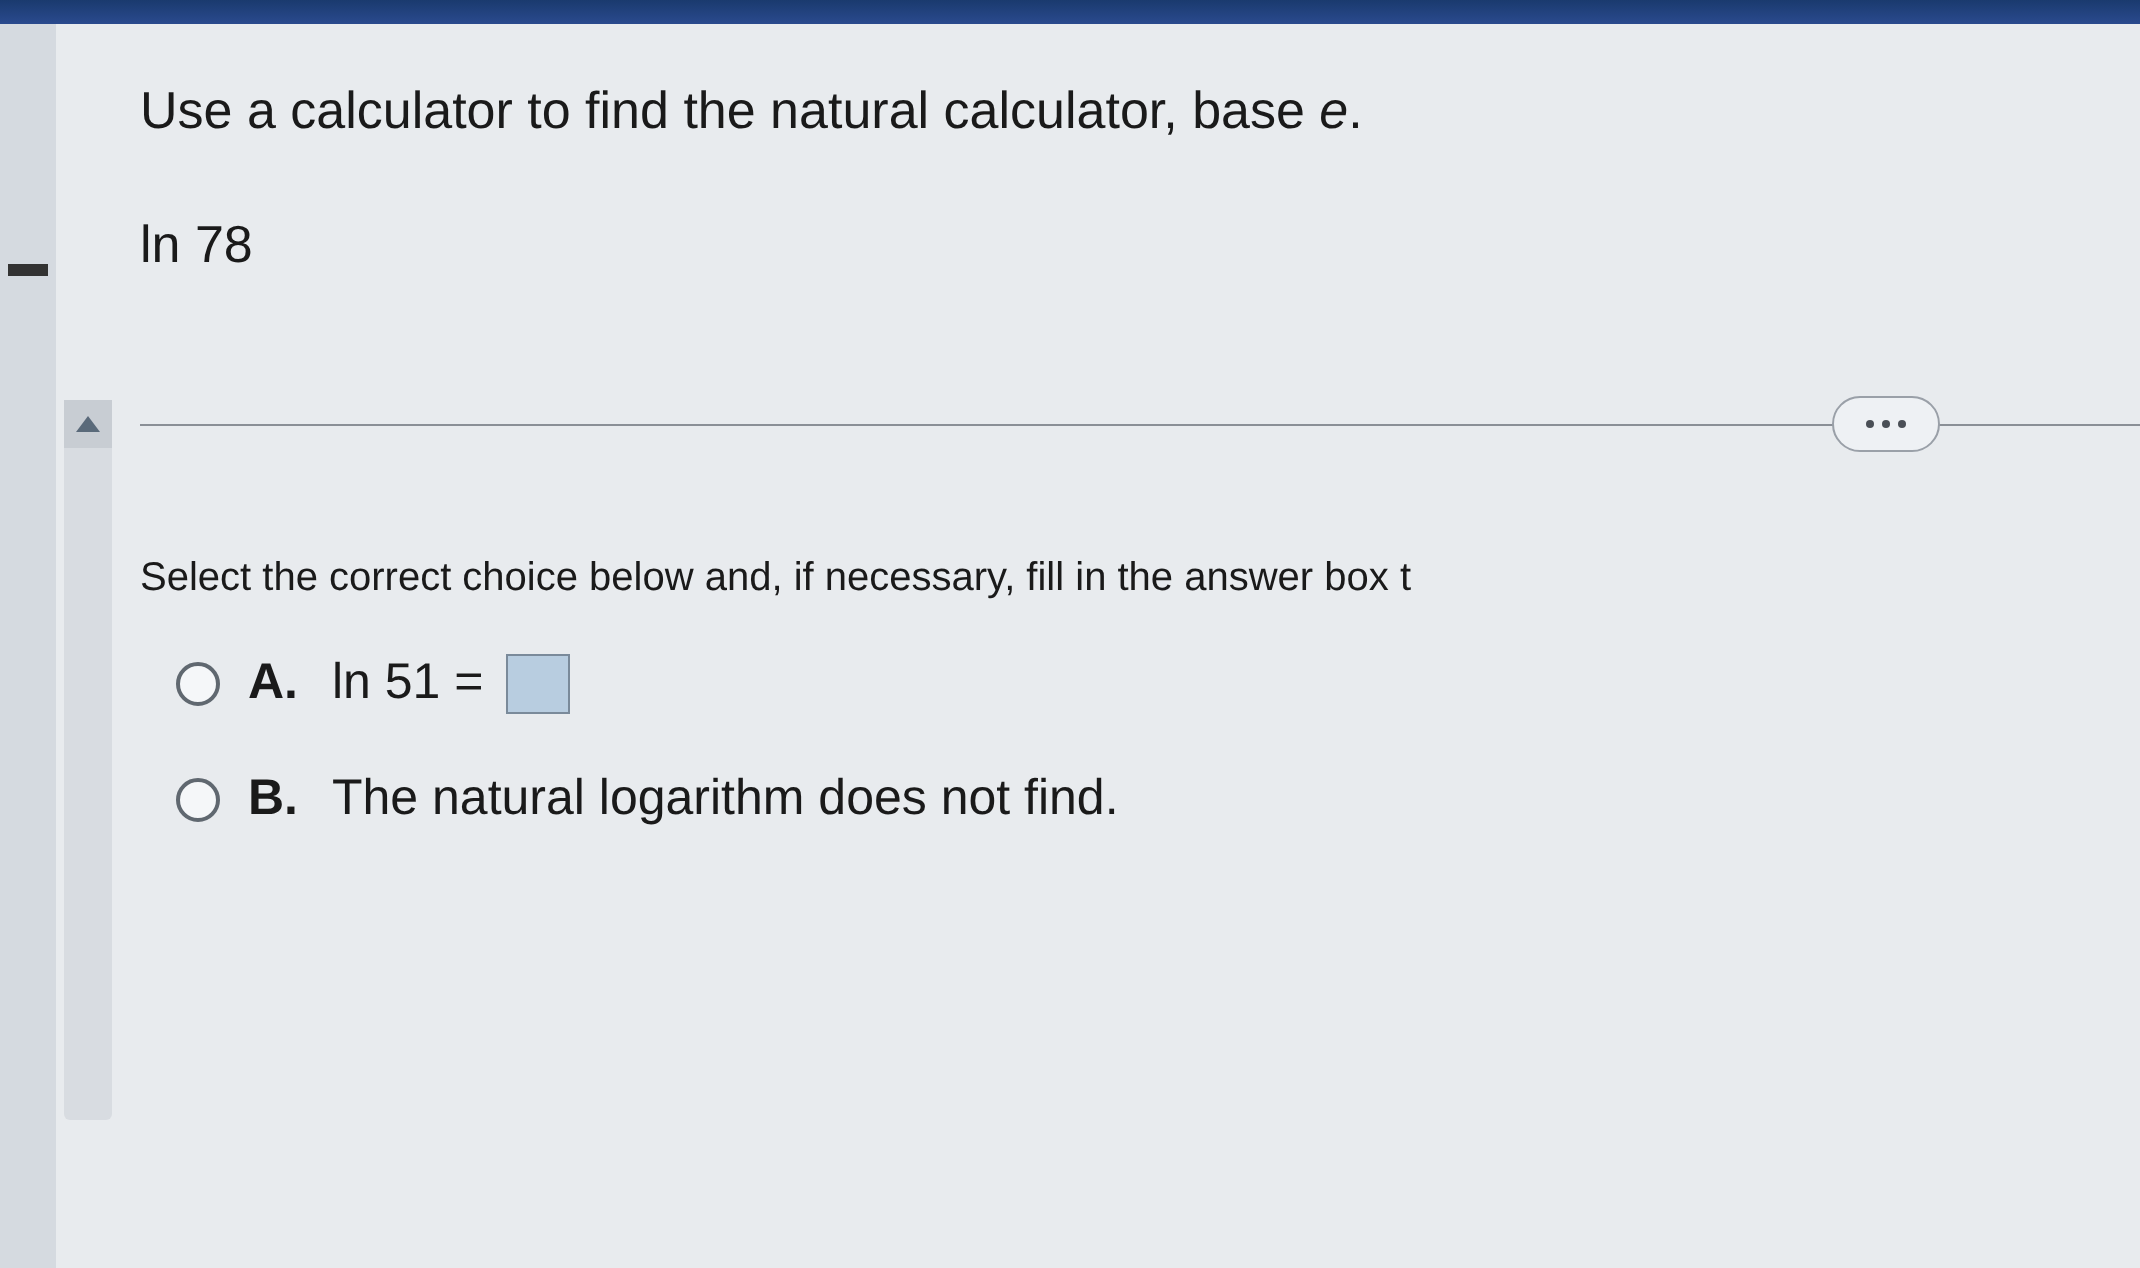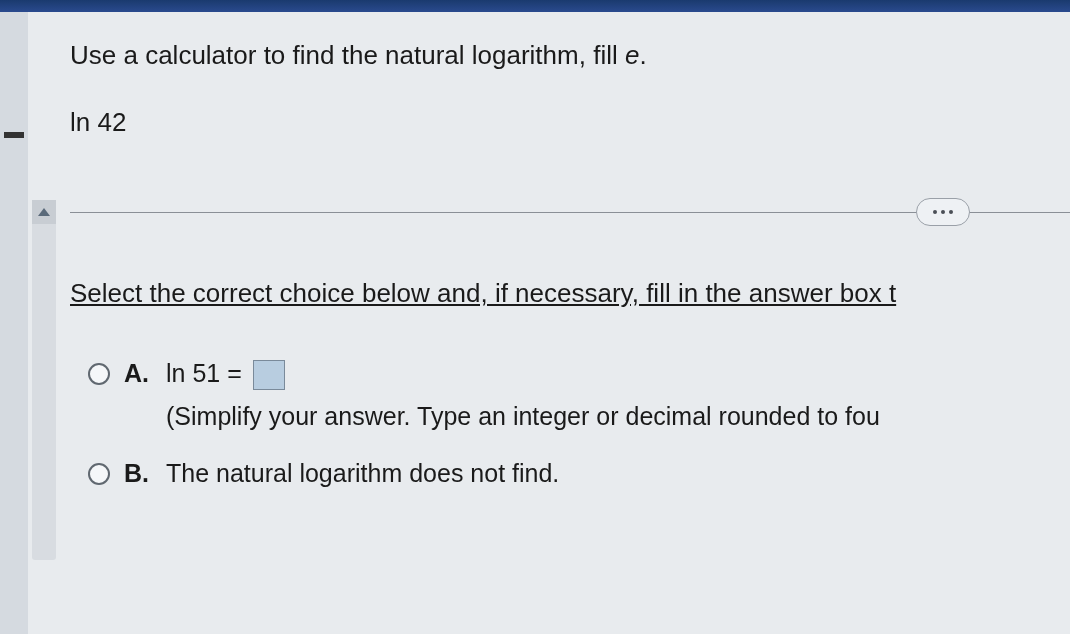--- a/index.html
+++ b/index.html
@@ -110,25 +110,24 @@
       justify-content: center;
       gap: 4px;
     }
     .more-pill span {
       width: 4px;
       height: 4px;
       background: #4a4f56;
       border-radius: 50%;
     }
     .instruction {
-      font-size: 26px;
-      color: #1a1a1a;
-      margin-bottom: 50px;
+      font-size: 20px;
+      color: #1a1a1a;
+      margin-bottom: 26px;
       white-space: nowrap;
-      text-decoration: underline;
     }
     .choice {
       display: flex;
       align-items: flex-start;
       margin-bottom: 28px;
       margin-left: 18px;
     }
     .radio {
       width: 22px;
       height: 22px;
@@ -176,42 +175,41 @@
 
 <div class="top-bar"></div>
 <div class="left-edge">
   <div class="dash-mark"></div>
 </div>
 <div class="scroll-track"></div>
 <div class="scroll-up"></div>
 
 <div class="content">
   <div class="question-text">
-    <span>Use a calculator to find the natural logarithm, fill </span><span class="italic">e</span><span>.</span>
-  </div>
-  <div class="expression">ln 42</div>
+    <span>Use a calculator to find the natural calculator, base </span><span class="italic">e</span><span>.</span>
+  </div>
+  <div class="expression">ln 78</div>
 
   <div class="divider-row">
     <div class="divider-line"></div>
     <div class="more-pill">
       <span></span>
       <span></span>
       <span></span>
     </div>
   </div>
 
   <div class="instruction">Select the correct choice below and, if necessary, fill in the answer box t</div>
 
   <div class="choice">
     <div class="radio"></div>
     <div class="choice-label">A.</div>
     <div class="choice-body">
       <span>ln 51 =</span>
       <span class="answer-box"></span>
-      <div class="hint">(Simplify your answer. Type an integer or decimal rounded to fou</div>
     </div>
   </div>
 
   <div class="choice-second">
     <div class="radio"></div>
     <div class="choice-label">B.</div>
     <div class="choice-body">The natural logarithm does not find.</div>
   </div>
 </div>
 

